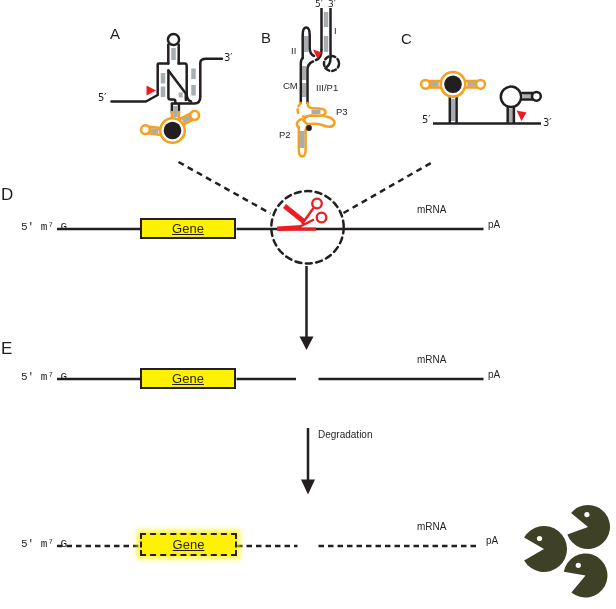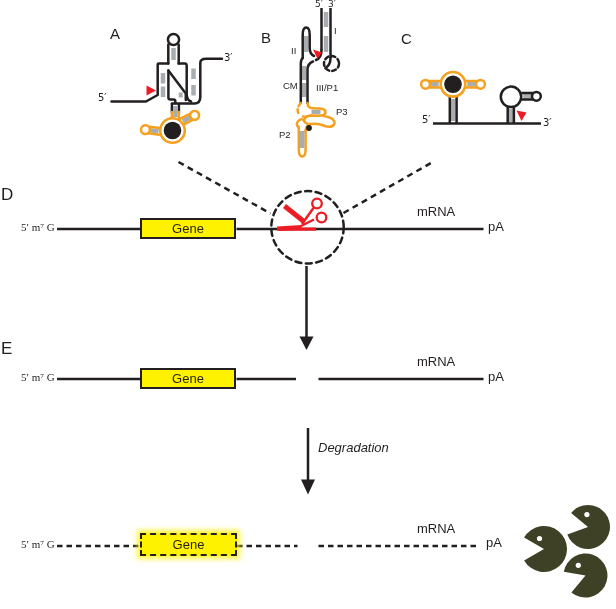--- a/index.html
+++ b/index.html
@@ -6,27 +6,27 @@
     --ink:#231f20; --rung:#a7adb0; --orange:#f5a01e; --red:#ed1c24;
     --yellow:#fff200; --olive:#3e4126; --paper:#ffffff;
   }
   html,body{margin:0;padding:0;background:#fff;}
   #figure{position:relative;width:616px;height:609px;background:var(--paper);
     font-family:"Liberation Sans",sans-serif;color:var(--ink);overflow:hidden;}
   #art{position:absolute;left:0;top:0;}
   .lbl{position:absolute;white-space:nowrap;color:var(--ink);line-height:1;}
   .panel-letter{font-size:15px;font-weight:400;}
   .big-letter{font-size:17px;font-weight:400;}
-  .cap{font-size:11px;font-family:Liberation Serif, serif;}
+  .cap{font-size:11px;font-family:Liberation Mono, monospace;}
   .prime{font-size:10px;font-family:"DejaVu Sans",sans-serif;}
   .tiny{font-size:9px;font-family:"DejaVu Sans",sans-serif;}
   .stem-lbl{font-size:9.5px;}
-  .anno{font-size:13px;}
+  .anno{font-size:10px;}
   .gene-box{position:absolute;background:var(--yellow);border:2.5px solid var(--ink);
-    display:flex;align-items:center;justify-content:center;font-size:13px;box-sizing:border-box;}
+    display:flex;align-items:center;justify-content:center;font-size:13px;box-sizing:border-box;text-decoration:underline;}
   .gene-box.degraded{border-style:dashed;box-shadow:0 0 5px 3px rgba(255,242,0,0.75);}
   
   .ink{stroke:var(--ink);fill:none;stroke-width:2.5;stroke-linejoin:round;stroke-linecap:round;}
   .flat{stroke-linecap:butt;}
   .rung{stroke:var(--rung);stroke-width:4.5;fill:none;stroke-linecap:butt;}
   .rung4{stroke:var(--rung);stroke-width:4;fill:none;stroke-linecap:butt;}
   .orangeln{stroke:var(--orange);fill:none;stroke-width:2.5;stroke-linejoin:round;stroke-linecap:round;}
   .odash{stroke-dasharray:4 3;}
   .dash{stroke-dasharray:6 4.5;}
   .ddash{stroke-dasharray:5.5 4;}
@@ -221,21 +221,21 @@
 <div class="lbl anno" style="left:417px;top:205px;">mRNA</div>
 <div class="lbl anno" style="left:488px;top:220px;">pA</div>
 
 <div class="lbl cap" style="left:21px;top:372px;">5′ m⁷ G</div>
 <div class="gene-box" style="left:140px;top:368px;width:96px;height:21px;">
   <span>Gene</span>
 </div>
 <div class="lbl anno" style="left:417px;top:355px;">mRNA</div>
 <div class="lbl anno" style="left:488px;top:370px;">pA</div>
 
-<div class="lbl anno" style="left:318px;top:441px;font-style:italic;">Degradation</div>
+<div class="lbl anno" style="left:318px;top:430px;">Degradation</div>
 
 <div class="lbl cap" style="left:21px;top:539px;">5′ m⁷ G</div>
 <div class="gene-box degraded" style="left:140px;top:533px;width:97px;height:23px;">
   <span>Gene</span>
 </div>
 <div class="lbl anno" style="left:417px;top:522px;">mRNA</div>
 <div class="lbl anno" style="left:486px;top:536px;">pA</div>
 
 </div>
 

